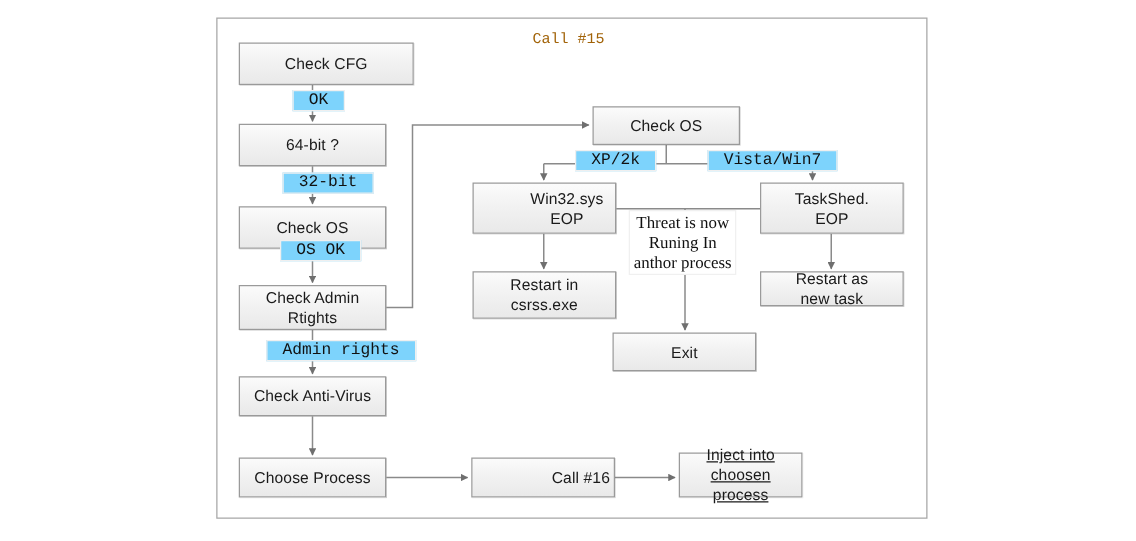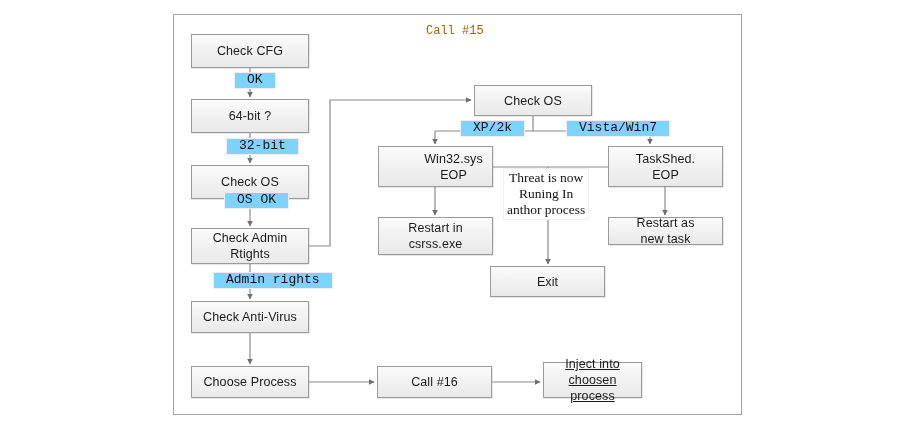--- a/index.html
+++ b/index.html
@@ -128,21 +128,21 @@
       <path d="M 650 131 L 650 144" marker-end="url(#arrowhead)"></path>
 
       <path d="M 435 187 L 435 215" marker-end="url(#arrowhead)"></path>
       <path d="M 665 187 L 665 215" marker-end="url(#arrowhead)"></path>
 
       <path d="M 493 167 L 608 167"></path>
       <path d="M 548 167 L 548 264" marker-end="url(#arrowhead)"></path>
     </g>
   </svg>
 
-  <div class="node" style="left:191px;top:34px;width:118px;height:34px;">
+  <div class="node" style="left:191px;top:34px;width:140px;height:34px;">
     <span>Check CFG</span>
   </div>
 
   <div class="node" style="left:191px;top:99px;width:118px;height:34px;">
     <span>64-bit ?</span>
   </div>
 
   <div class="node" style="left:191px;top:165px;width:118px;height:34px;">
     <span>Check OS</span>
   </div>
@@ -152,21 +152,21 @@
   </div>
 
   <div class="node" style="left:191px;top:301px;width:118px;height:32px;">
     <span>Check Anti-Virus</span>
   </div>
 
   <div class="node" style="left:191px;top:366px;width:118px;height:32px;">
     <span>Choose Process</span>
   </div>
 
-  <div class="node" style="left:377px;top:366px;width:115px;height:32px;">
+  <div class="node" style="left:377px;top:366px;width:115px;height:32px;justify-content:flex-end;">
     <span>Call #16</span>
   </div>
 
   <div class="node" style="left:543px;top:362px;width:99px;height:36px;text-decoration:underline;">
     <span>Inject into<br>choosen process</span>
   </div>
 
   <div class="node" style="left:474px;top:85px;width:118px;height:31px;">
     <span>Check OS</span>
   </div>

